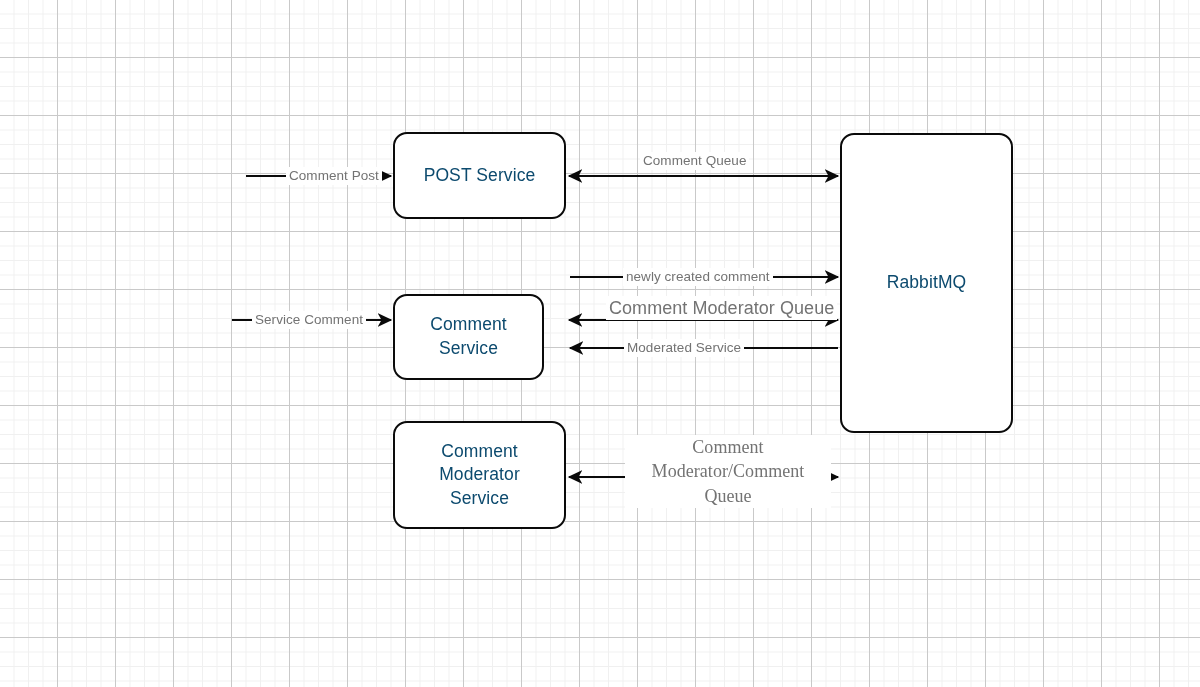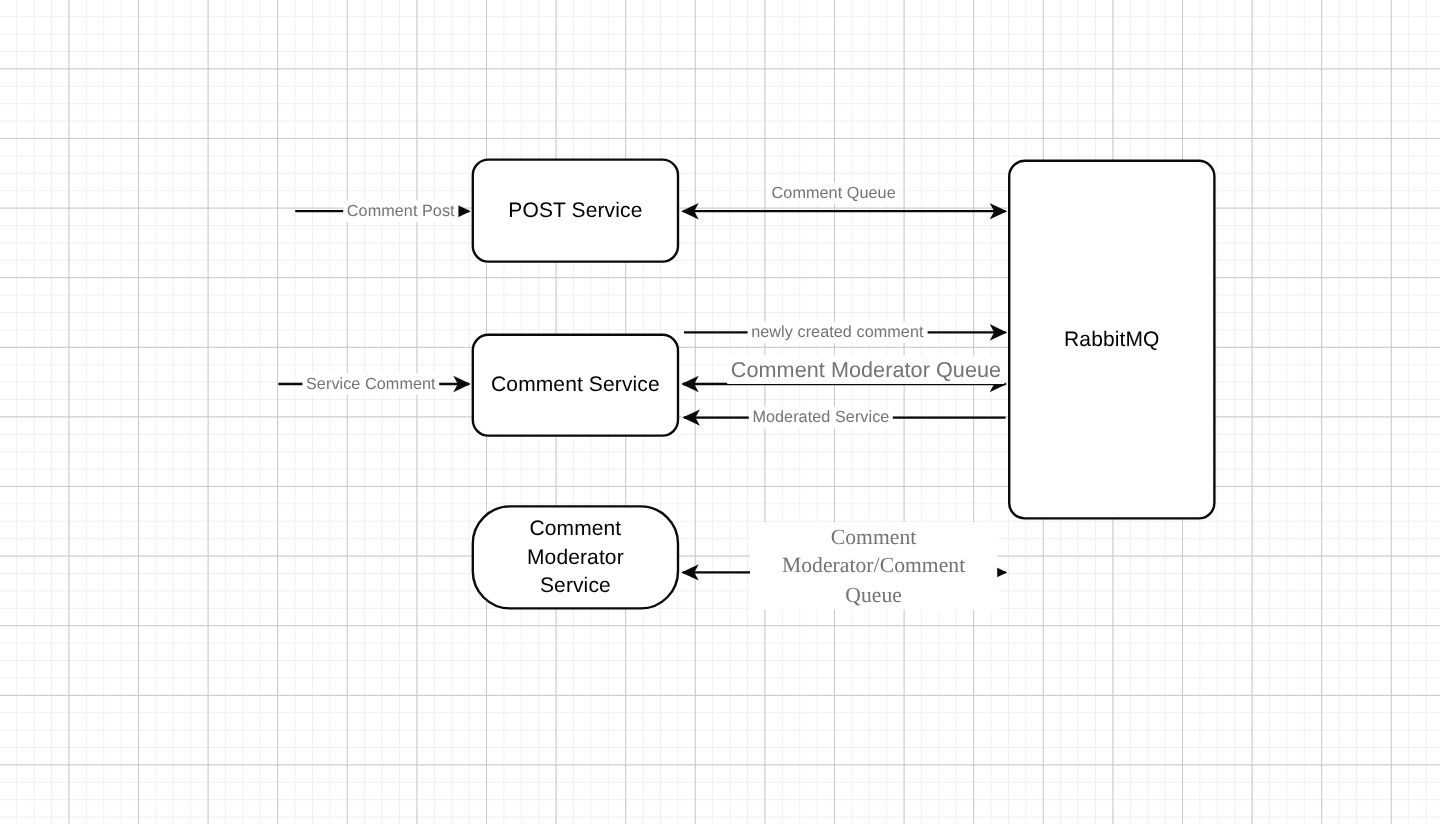--- a/index.html
+++ b/index.html
@@ -38,21 +38,21 @@
   .node-box {
     position: absolute;
     box-sizing: border-box;
     border: 2.2px solid #0a0a0a;
     border-radius: 14px;
     background: #ffffff;
     display: flex;
     align-items: center;
     justify-content: center;
     text-align: center;
-    color: #000000;
+    color: #0c4a6e;
     font-size: 17.5px;
     line-height: 1.35;
     letter-spacing: 0.1px;
     padding: 4px 10px;
   }
   .node-label {
     display: block;
     white-space: pre-line;
   }
   .edge-label {
@@ -97,25 +97,25 @@
 
     <line x1="838" y1="348" x2="570" y2="348" stroke="#0a0a0a" stroke-width="1.9" marker-end="url(#arrow-end)"></line>
 
     <line x1="569" y1="477" x2="838" y2="477" stroke="#0a0a0a" stroke-width="1.9" marker-start="url(#arrow-start)" marker-end="url(#arrow-end)"></line>
   </svg>
 
   <div class="node-box" style="left:393px; top:132px; width:173px; height:87px;">
     <span class="node-label">POST Service</span>
   </div>
 
-  <div class="node-box" style="left:393px; top:278px; width:173px; height:86px;">
+  <div class="node-box" style="left:393px; top:294px; width:151px; height:86px;">
     <span class="node-label">Comment Service</span>
   </div>
 
-  <div class="node-box" style="left:393px; top:421px; width:173px; height:87px;border-radius:32px;">
+  <div class="node-box" style="left:393px; top:421px; width:173px; height:108px;">
     <span class="node-label">Comment Moderator
 Service</span>
   </div>
 
   <div class="node-box" style="left:840px; top:133px; width:173px; height:300px;">
     <span class="node-label">RabbitMQ</span>
   </div>
 
   <div class="edge-label" style="left:286px; top:167px;">Comment Post</div>
 

